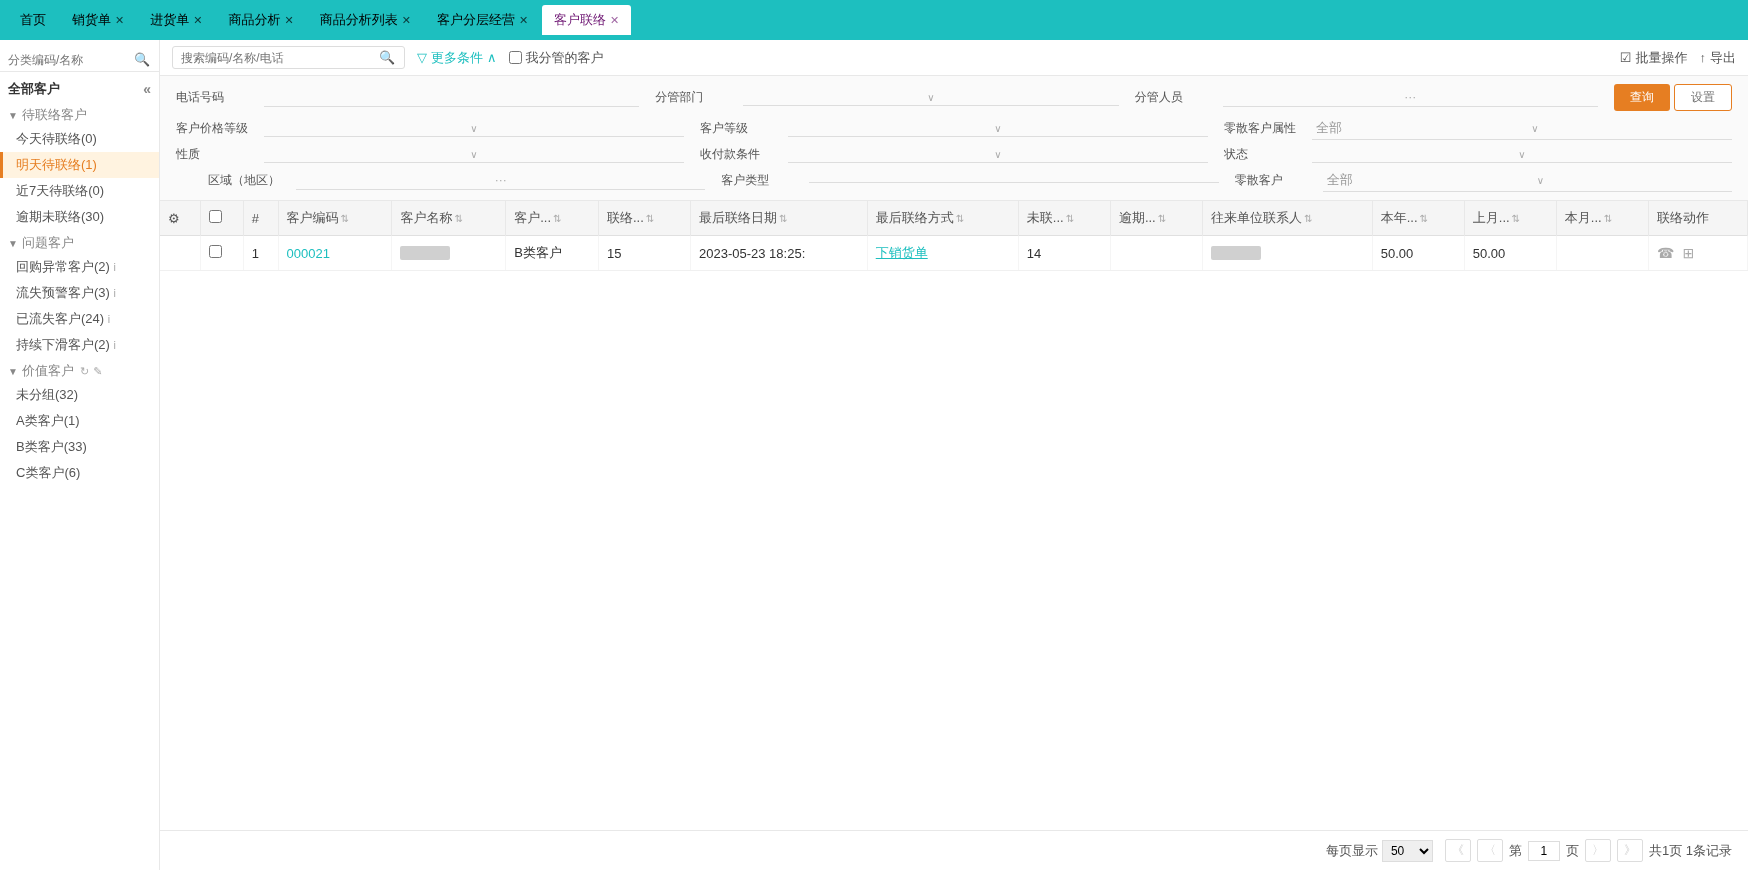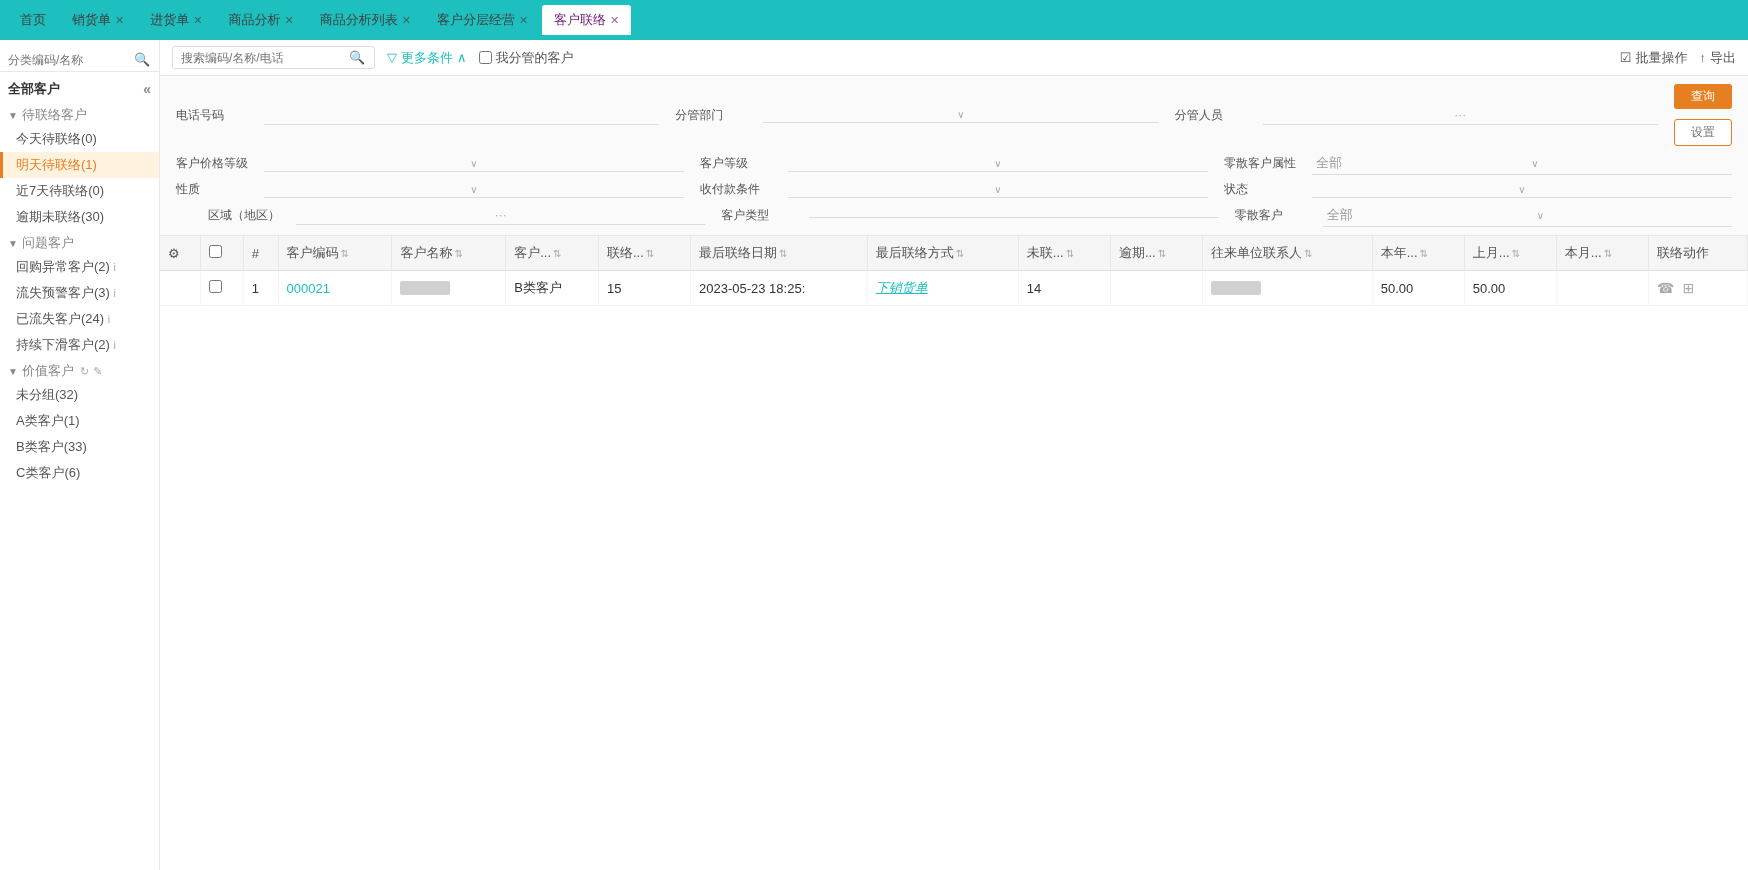--- a/index.html
+++ b/index.html
@@ -8,21 +8,21 @@
     
     .top-nav {
       background: #1dbfbf;
       height: 40px;
       display: flex;
       align-items: center;
       padding: 0 8px;
       gap: 2px;
     }
     .nav-item {
-      color: #404040;
+      color: #000000;
       padding: 6px 12px;
       cursor: pointer;
       border-radius: 3px 3px 0 0;
       white-space: nowrap;
       font-size: 13px;
       display: flex;
       align-items: center;
       gap: 4px;
     }
     .nav-item.home { background: transparent; }
@@ -103,21 +103,21 @@
       align-items: center;
       gap: 12px;
     }
     .search-box {
       display: flex;
       align-items: center;
       border: 1px solid #ddd;
       border-radius: 3px;
       padding: 3px 8px;
       gap: 4px;
-      width: 203px;
+      width: 233px;
     }
     .search-box input {
       border: none;
       outline: none;
       font-size: 12px;
       color: #999;
       width: 100%;
     }
     .more-filter-btn {
       display: flex;
@@ -191,22 +191,22 @@
       padding: 2px 4px;
       cursor: pointer;
       font-size: 12px;
       color: #999;
       justify-content: flex-end;
     }
     .filter-select span { margin-right: auto; }
     .caret { font-size: 10px; color: #aaa; }
     .filter-actions {
       display: flex;
-      flex-direction: column;
-      gap: 10px;
+      flex-direction: row;
+      gap: 4px;
       margin-left: auto;
     }
     .btn-query {
       background: #e67e22;
       color: #fff;
       border: none;
       padding: 4px 16px;
       border-radius: 3px;
       cursor: pointer;
       font-size: 12px;
@@ -247,21 +247,21 @@
       white-space: nowrap;
     }
     th .sort-icon { color: #aaa; font-size: 10px; margin-left: 2px; }
     td {
       padding: 8px 8px;
       border-bottom: 1px solid #f0f0f0;
       border-right: 1px solid #f5f5f5;
       color: #333;
       white-space: nowrap;
     }
-    td a { color: #1dbfbf; text-decoration: underline; cursor: pointer; font-style: italic; }
+    td a { color: #1dbfbf; text-decoration: underline; cursor: pointer; }
     .action-icons { display: flex; gap: 8px; align-items: center; }
     .action-icon { cursor: pointer; color: #aaa; font-size: 14px; }
 
     
     .footer-bar {
       background: #fff;
       border-top: 1px solid #e8e8e8;
       padding: 8px 16px;
       display: flex;
       align-items: center;
@@ -580,15 +580,34 @@
       <div class="action-icons">
         <span class="action-icon">☎</span>
         <span class="action-icon">⊞</span>
       </div>
     </td>
   </tr>
           </tbody>
       </table>
     </div>
 
+    <div class="footer-bar">
+      <div class="page-size-select">
+        <span>每页显示</span>
+        <select>
+          <option>50</option>
+          <option>100</option>
+        </select>
+      </div>
+      <div class="pagination">
+        <button class="page-btn" disabled="">《</button>
+        <button class="page-btn" disabled="">〈</button>
+        <span>第</span>
+        <input class="page-input" type="text" value="1" style="">
+        <span>页</span>
+        <button class="page-btn" disabled="">〉</button>
+        <button class="page-btn" disabled="">》</button>
+        <span>共1页 1条记录</span>
+      </div>
+    </div>
 
   </div>
 </div>
 
 </body></html>

